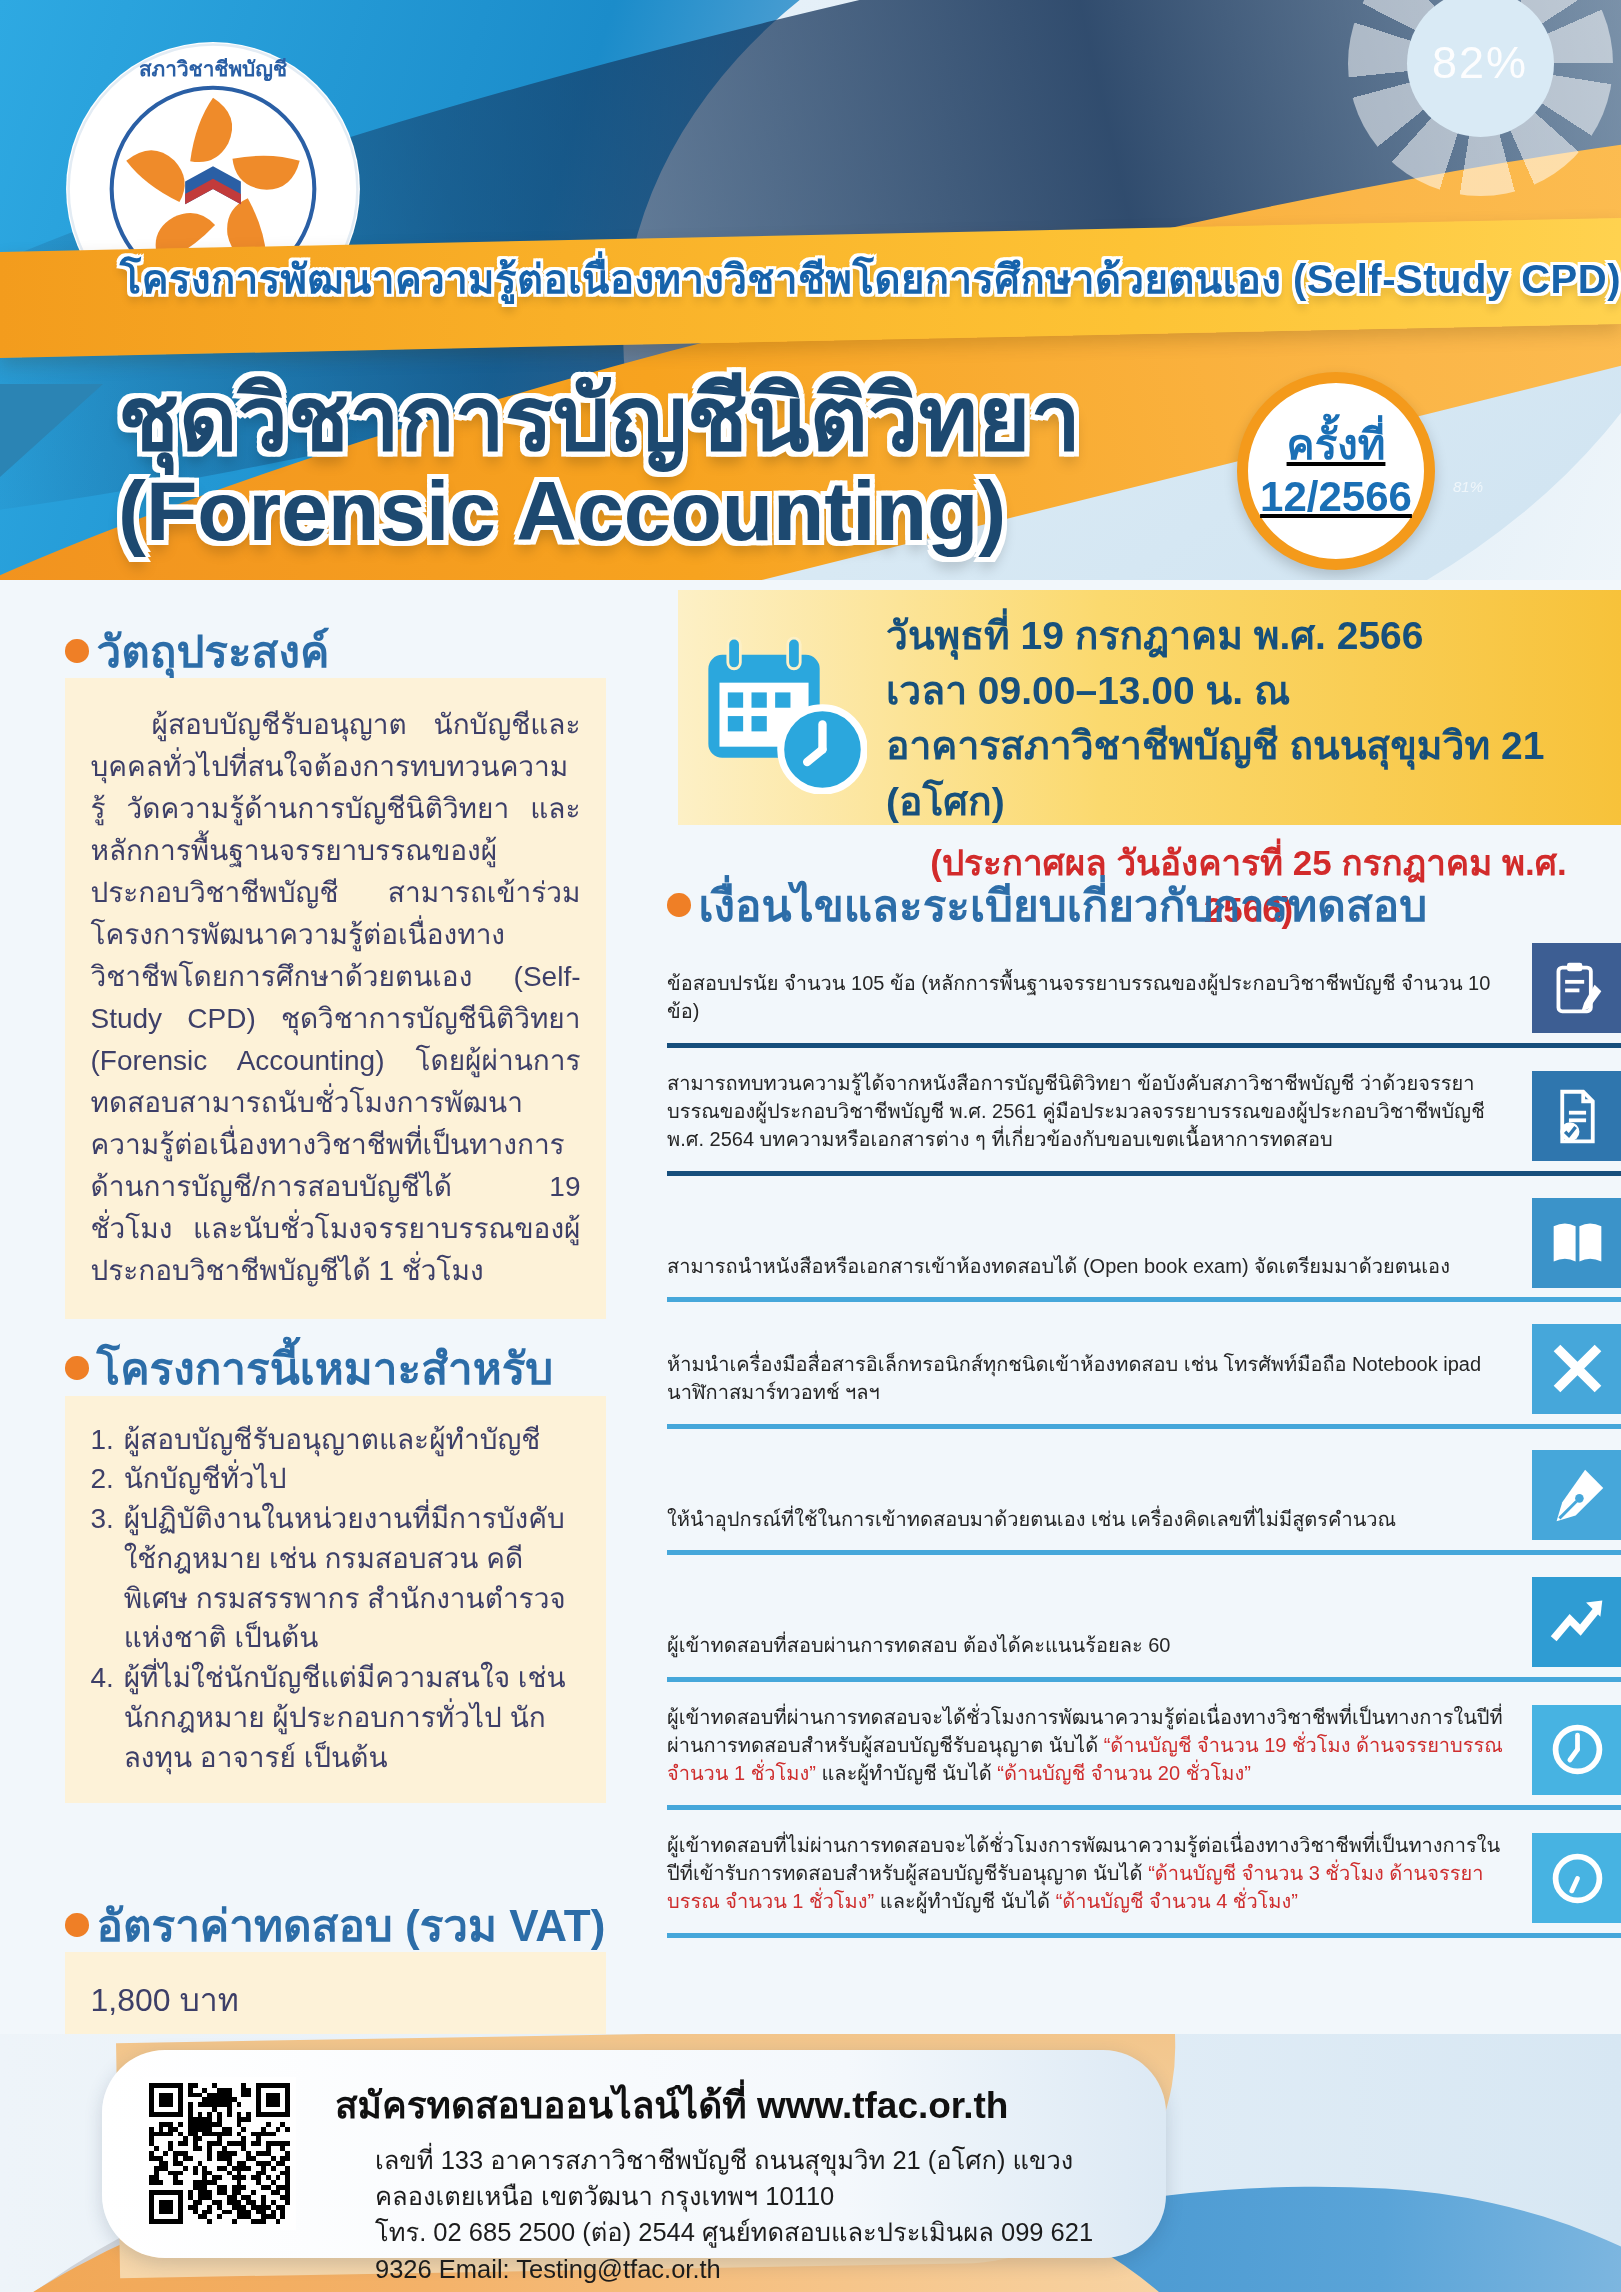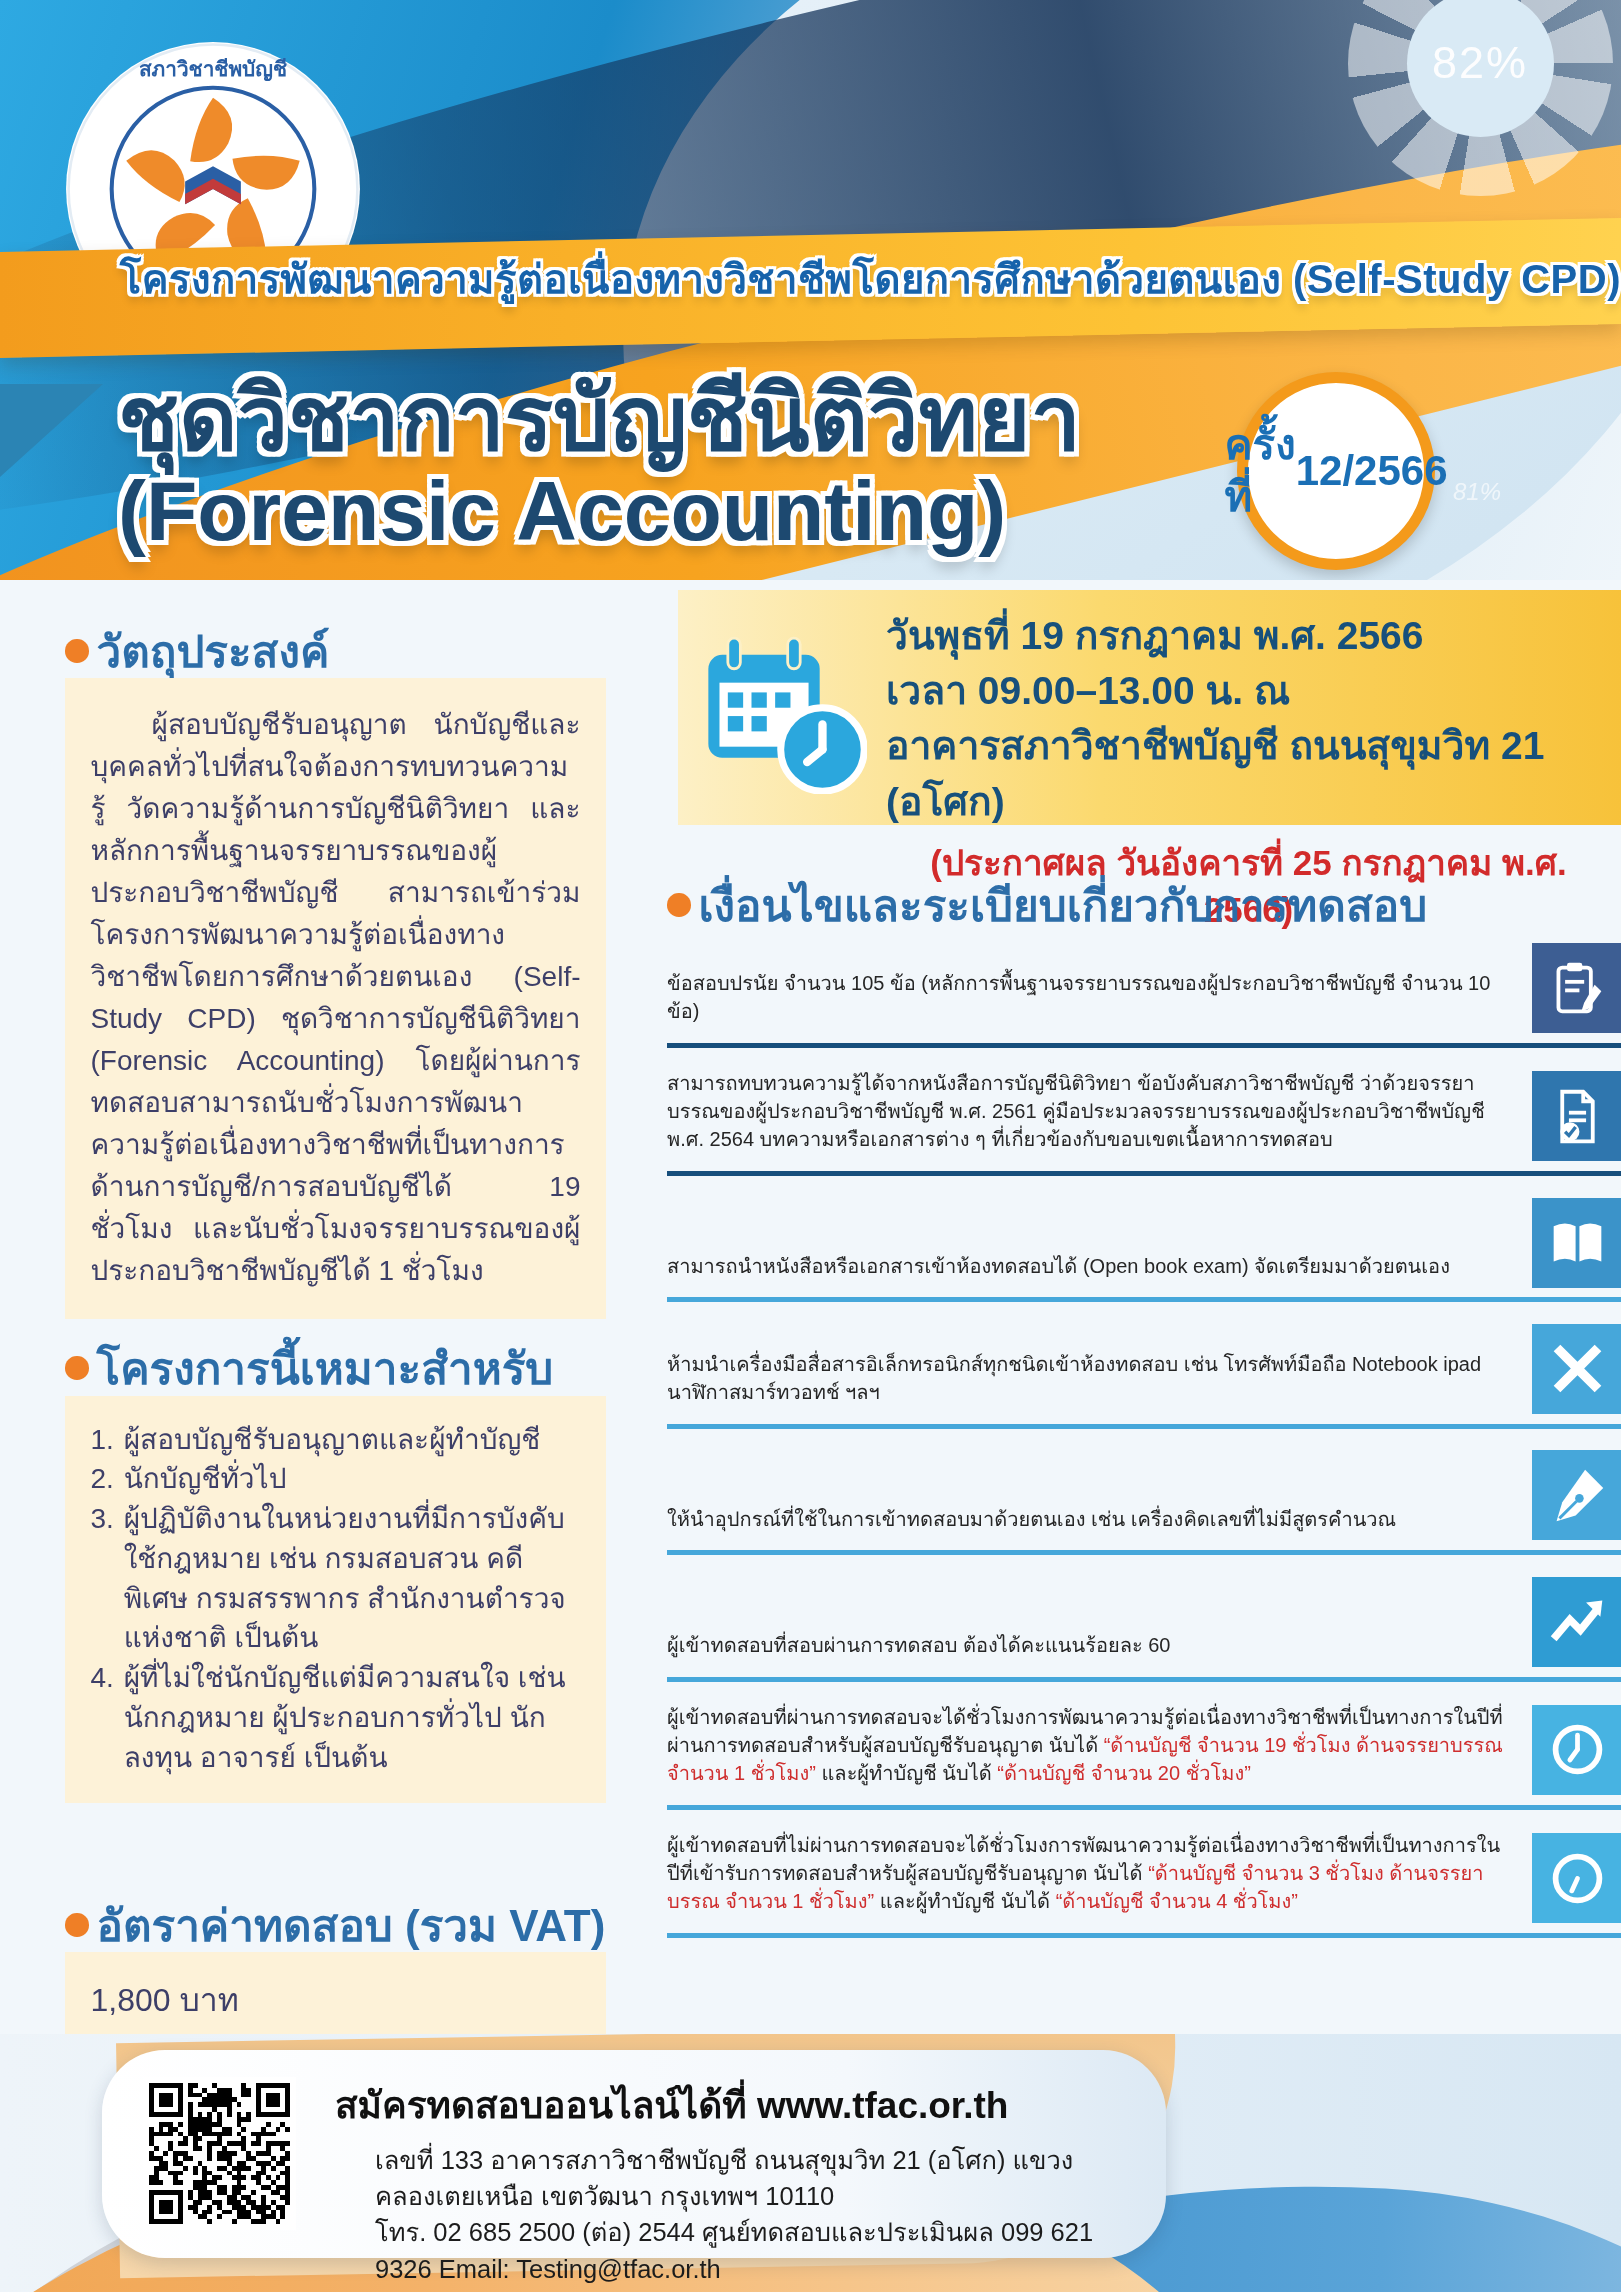--- a/index.html
+++ b/index.html
@@ -24,30 +24,30 @@
   .banner-text { position:absolute; left:0; top:247px; width:1621px; text-align:right;
           font-size:40px; font-weight:bold; color:#1763ab; letter-spacing:0.5px;
           text-shadow:-2.9px -2.9px 0 #fff,2.9px -2.9px 0 #fff,-2.9px 2.9px 0 #fff,2.9px 2.9px 0 #fff,0 -2.9px 0 #fff,0 2.9px 0 #fff,-2.9px 0 0 #fff,2.9px 0 0 #fff,0 6.9px 9.8px rgba(0,0,0,.22); }
   .teal-wedge { position:absolute; left:0; top:384px; width:0; height:0;
           border-top:93px solid #2b84b4; border-right:103px solid transparent; }
   .title-th { position:absolute; left:118px; top:374px; font-size:90px; font-weight:bold; color:#1d4970; line-height:1.0;
           text-shadow:-4.9px -4.9px 0 #fff,4.9px -4.9px 0 #fff,-4.9px 4.9px 0 #fff,4.9px 4.9px 0 #fff,0 -4.9px 0 #fff,0 4.9px 0 #fff,-4.9px 0 0 #fff,4.9px 0 0 #fff,0 9.8px 13.7px rgba(0,0,0,.25); }
   .title-en { position:absolute; left:118px; top:469px; font-size:84px; font-weight:bold; color:#1d4970; line-height:1.0;
           text-shadow:-4.9px -4.9px 0 #fff,4.9px -4.9px 0 #fff,-4.9px 4.9px 0 #fff,4.9px 4.9px 0 #fff,0 -4.9px 0 #fff,0 4.9px 0 #fff,-4.9px 0 0 #fff,4.9px 0 0 #fff,0 9.8px 13.7px rgba(0,0,0,.25); }
   .badge { position:absolute; left:1237px; top:372px; width:198px; height:198px; border-radius:50%;
-          background:#fff; border:11.8px solid #f49a1b; display:flex; flex-direction:row; align-items:center; justify-content:center;
-          box-shadow:0 5.9px 13.7px rgba(0,0,0,.18); }
+          background:#fff; border:11.8px solid #f49a1b; display:flex; flex-direction:column; align-items:center; justify-content:center;
+          box-shadow:0 5.9px 13.7px rgba(0,0,0,.18);text-decoration:underline; }
   .badge span { font-size:42px; font-weight:bold; color:#1a6fb5; line-height:1.25; }
   .logo-wrap { position:absolute; left:61px; top:37px; width:304px; height:316px; }
   .donut { position:absolute; right:7.8px; top:-69px; width:265px; height:265px; border-radius:50%;
           background:repeating-conic-gradient(rgba(255,255,255,.65) 0deg 24deg, rgba(255,255,255,0) 24deg 33deg); opacity:.8; }
   .donut-hole { position:absolute; right:67px; top:-9.8px; width:147px; height:147px; border-radius:50%;
           background:#d9eaf5; }
   .donut-label { position:absolute; right:93px; top:37px; font-size:45px; color:#fff; font-weight:normal; opacity:.95; letter-spacing:2px;}
-  .mini-pct { position:absolute; left:1453px; top:478px; font-size:24px; color:#fff; opacity:.65;font-style:italic; }
+  .mini-pct { position:absolute; left:1453px; top:478px; font-size:15px; color:#fff; opacity:.65;font-style:italic; }
 
   
   .schedule { position:absolute; left:678px; top:590px; width:943px; height:235px;
           background:linear-gradient(90deg,#fdf0c6 0%,#fbd96e 45%,#f7c23a 100%); }
   .cal-icon { position:absolute; left:21.6px; top:37px; width:167px; height:167px; }
   .schedule-text { position:absolute; left:208px; top:17.6px; width:725px; }
   .schedule-text .sline { font-size:39px; font-weight:bold; color:#17507c; line-height:1.42; }
   .schedule-text .announce { margin-top:5.9px; font-size:35px; font-weight:bold; color:#d22b2b;text-align:center; }
 
   

